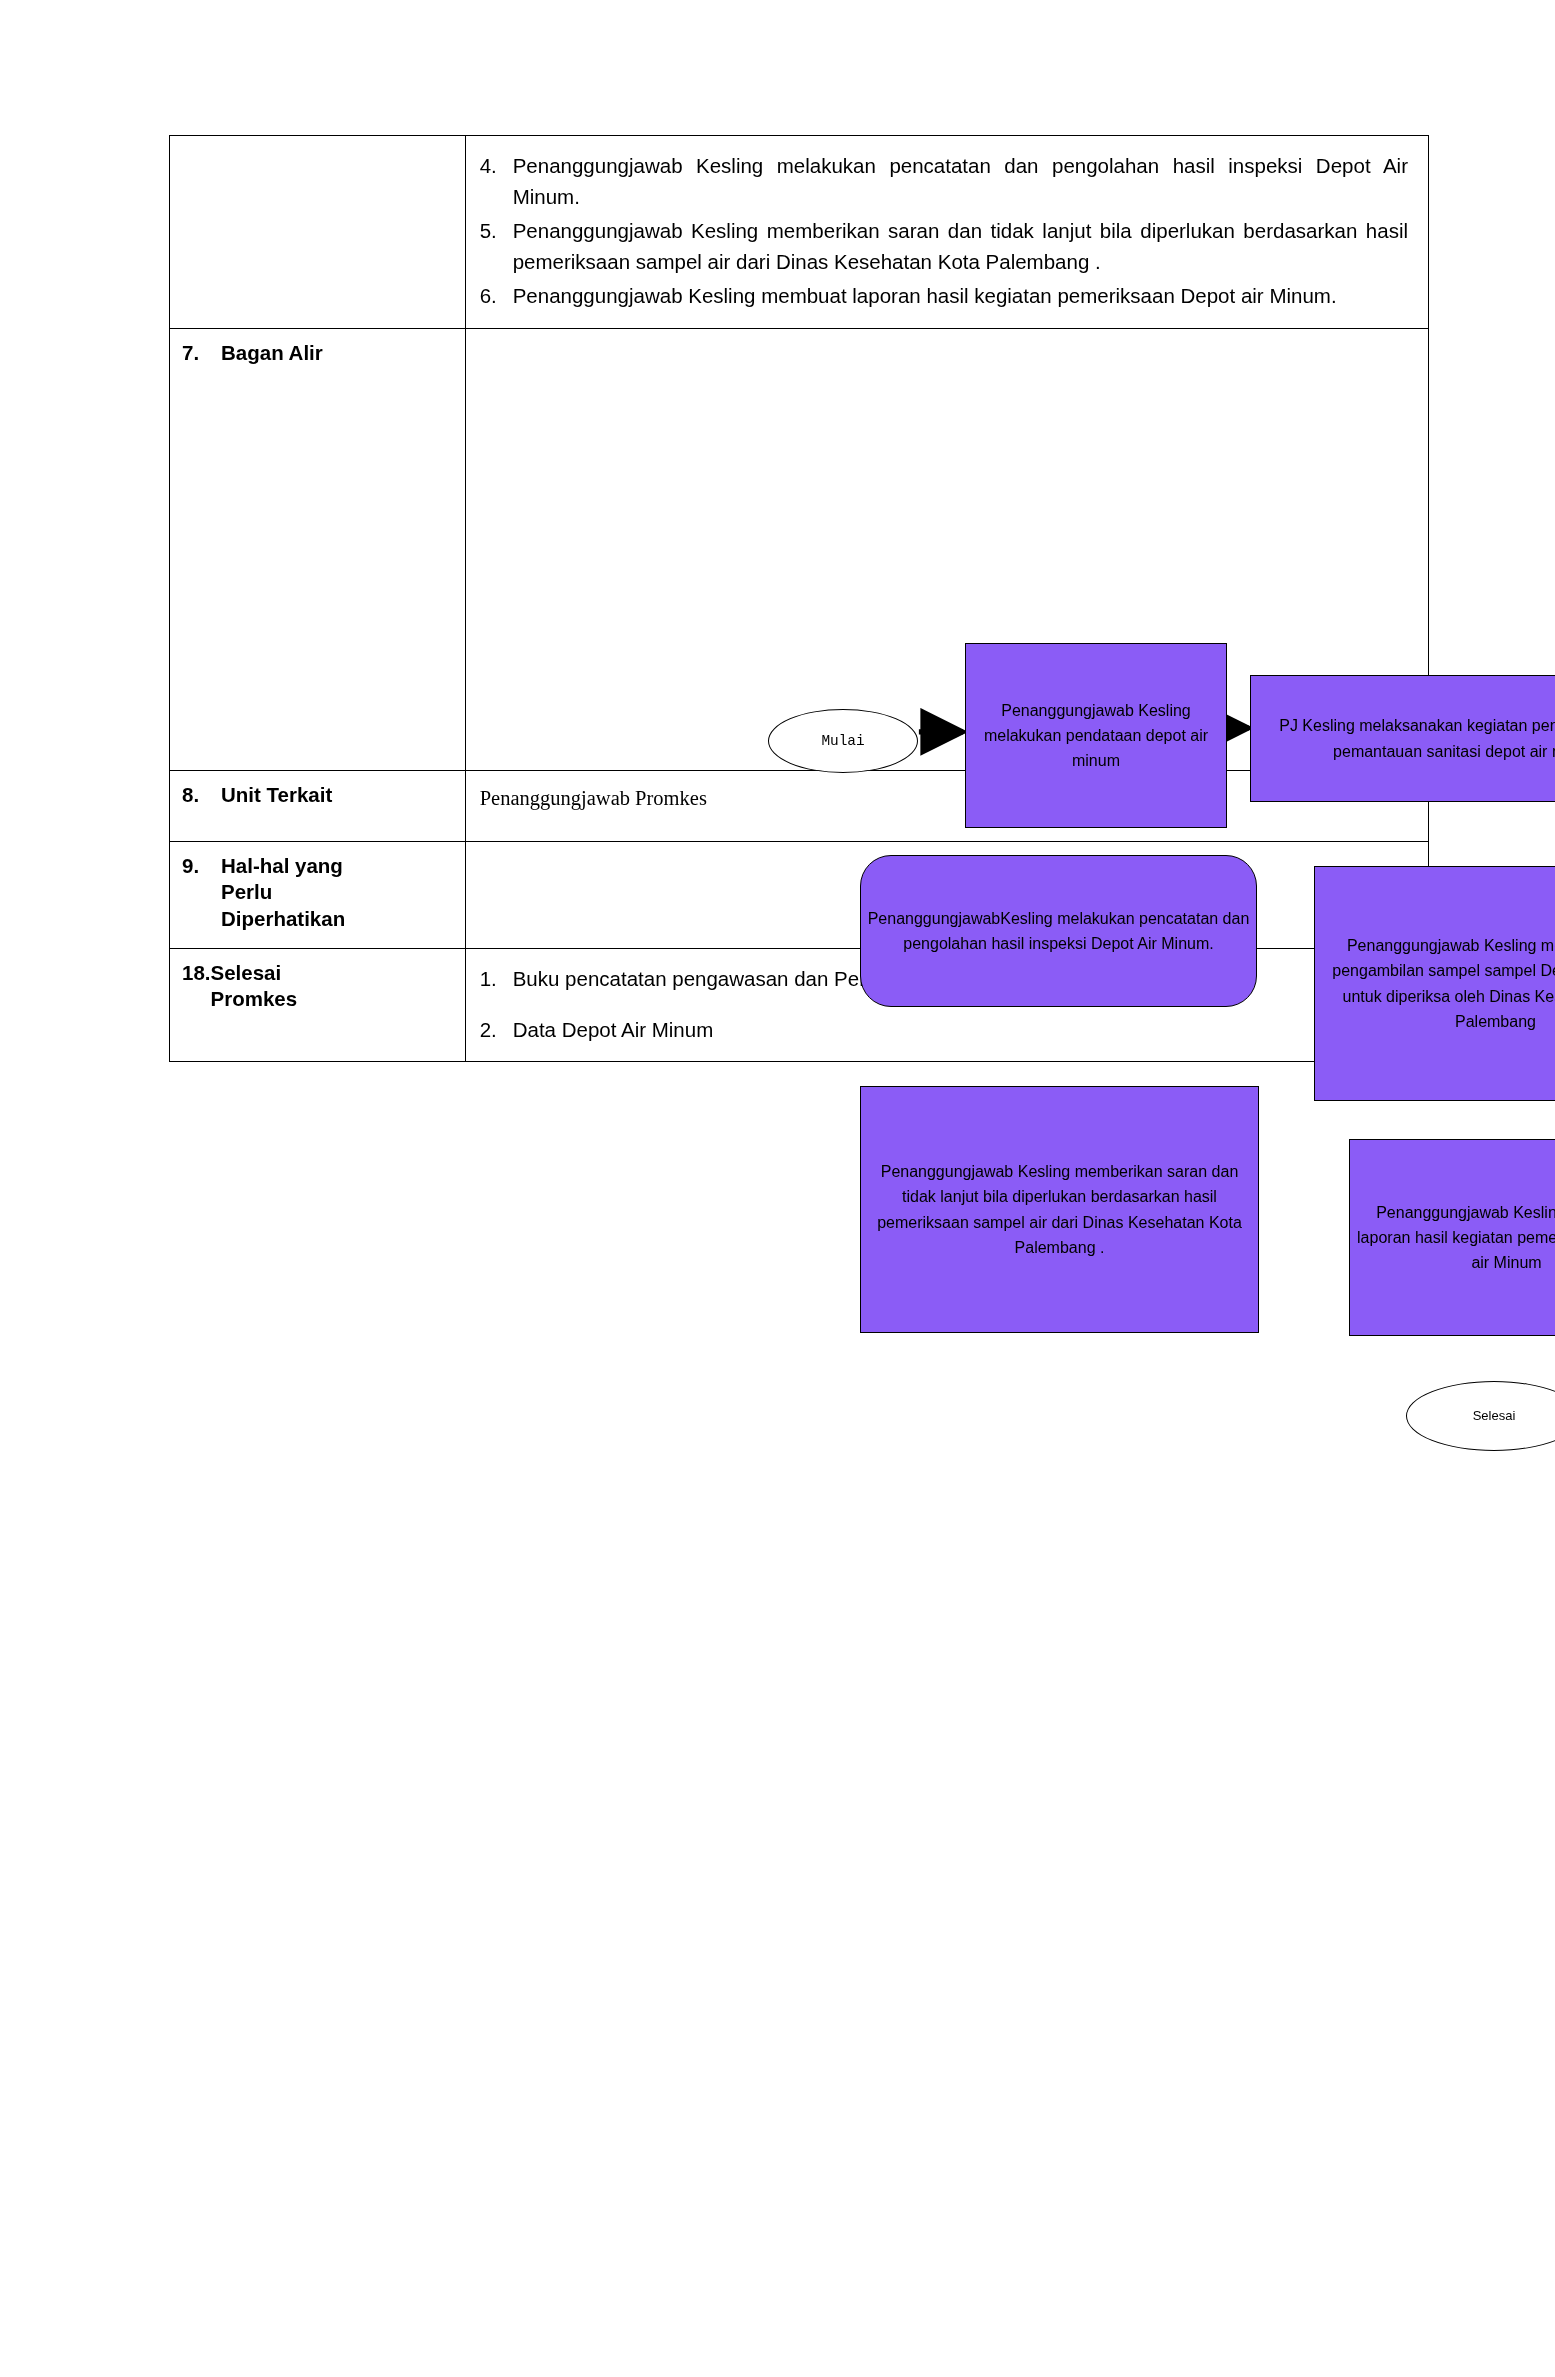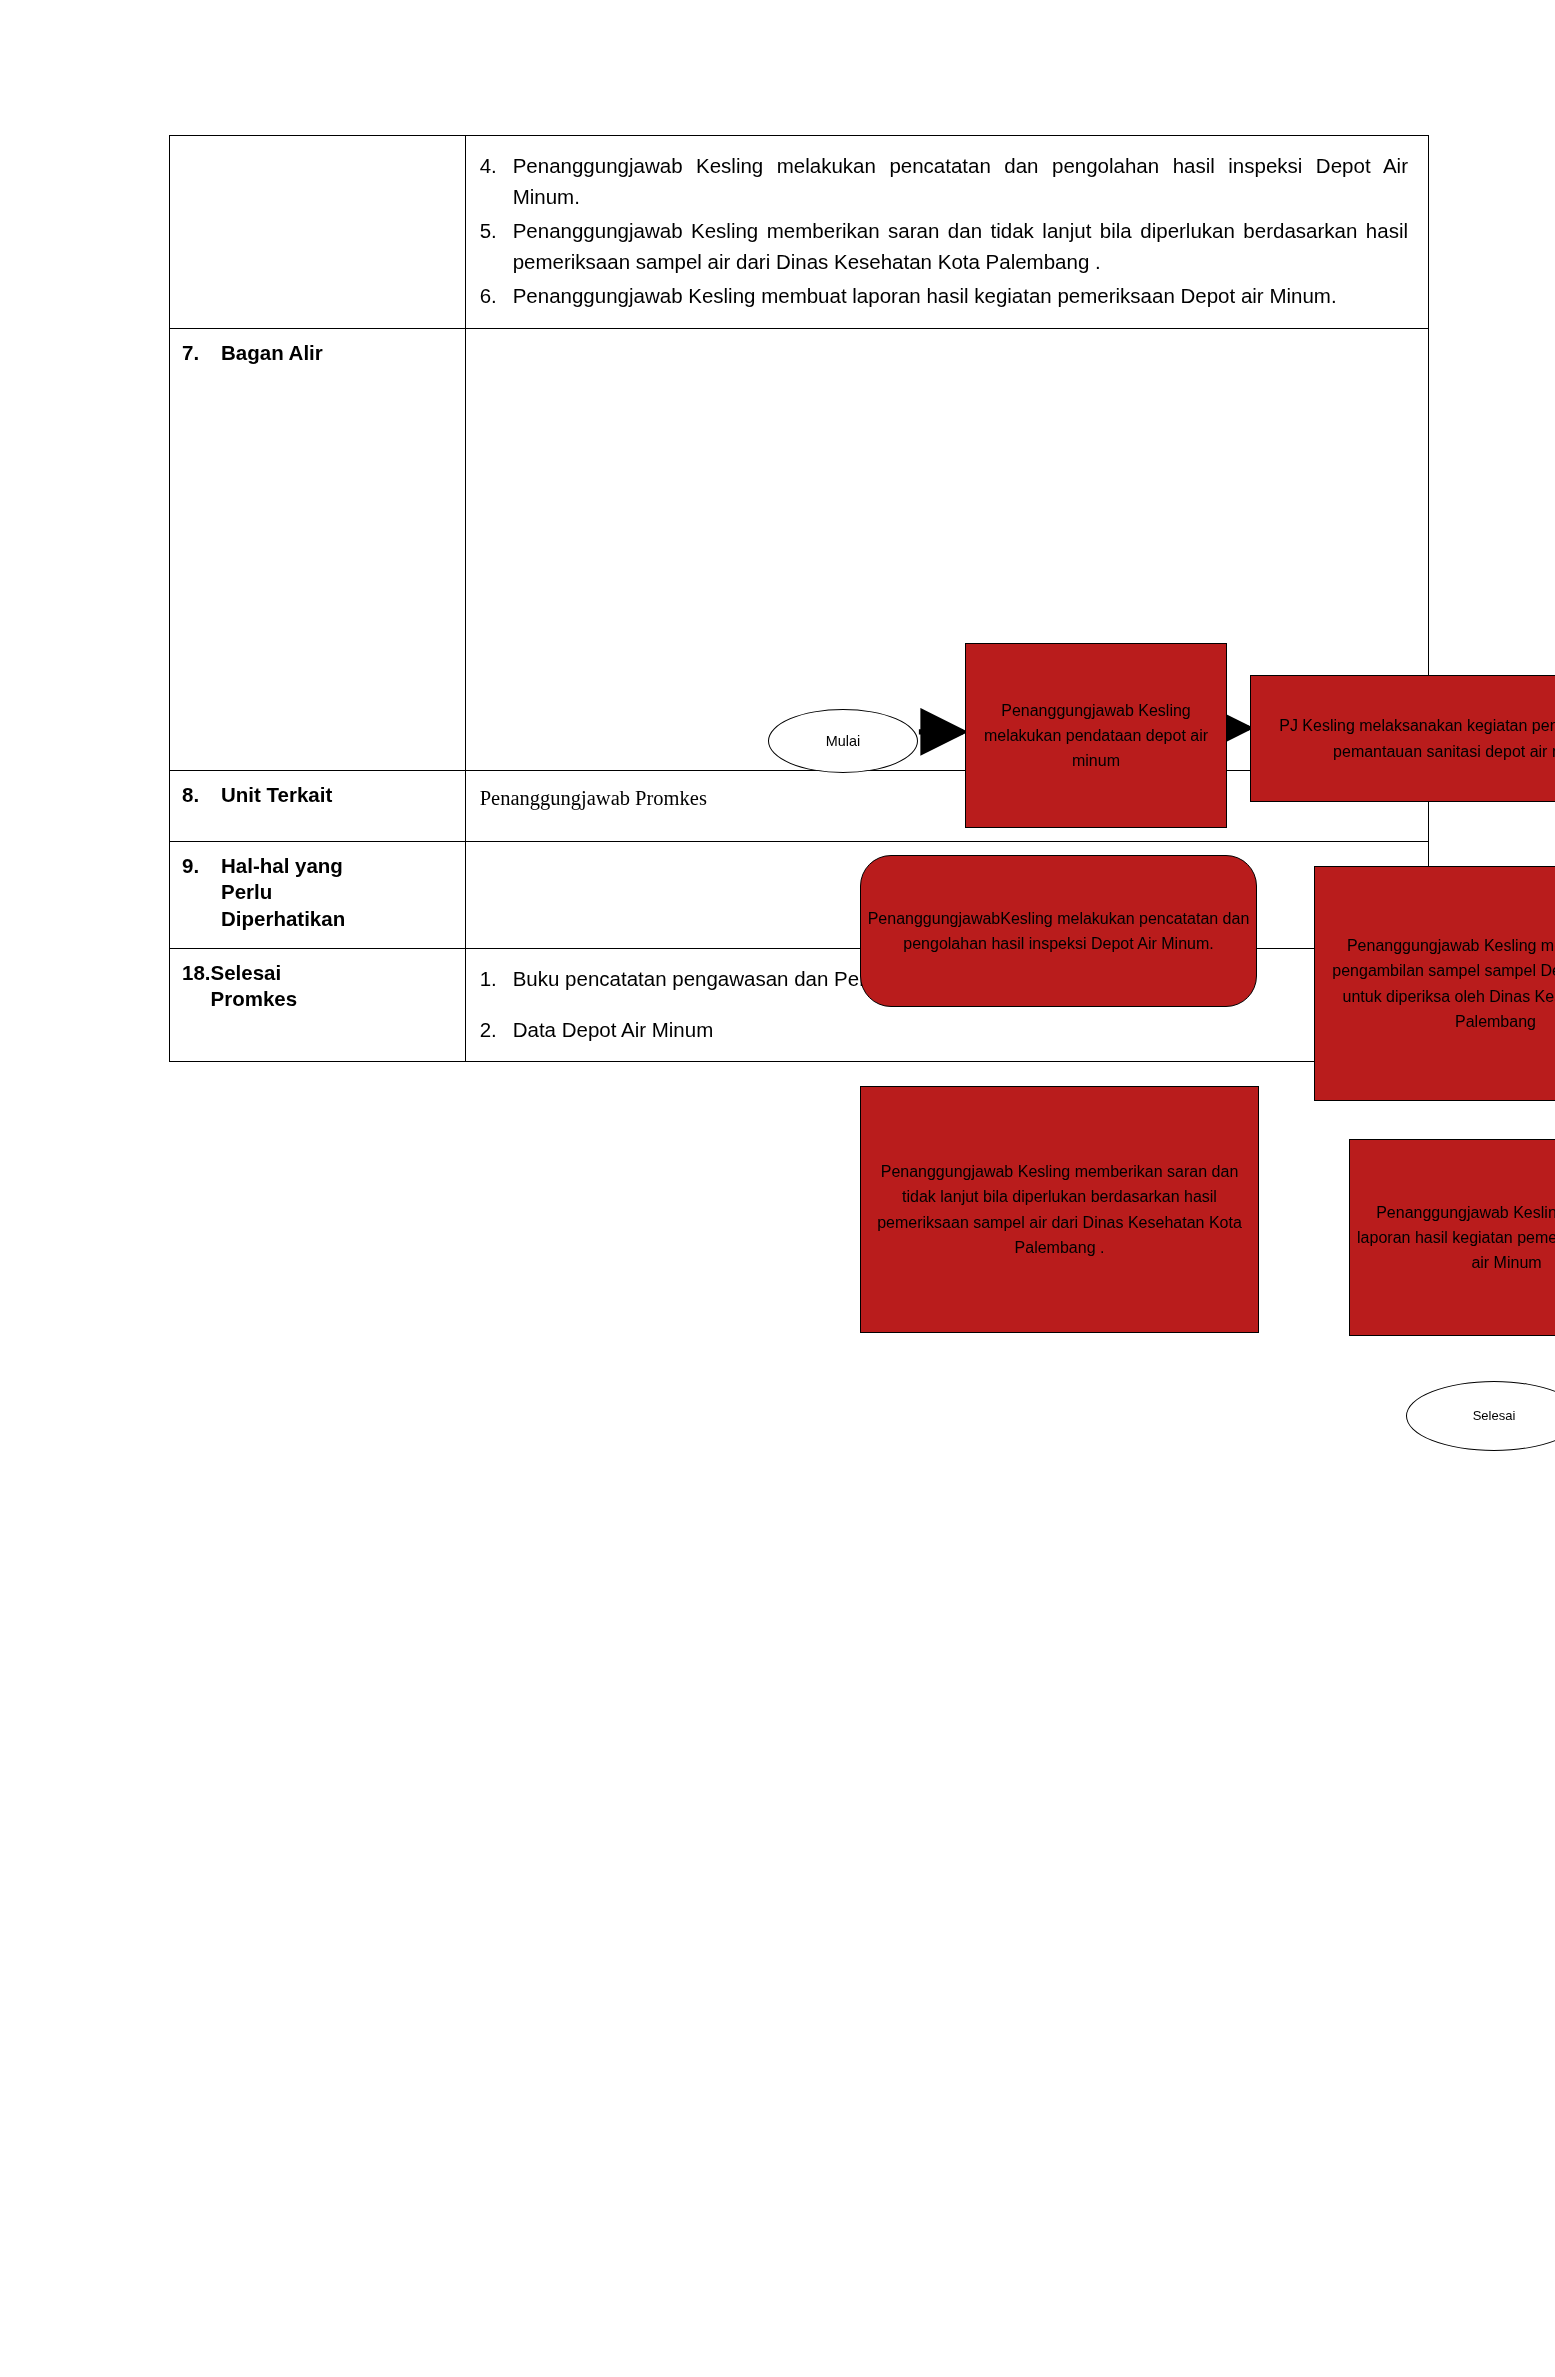--- a/index.html
+++ b/index.html
@@ -102,21 +102,21 @@
     display: flex;
     align-items: center;
     justify-content: center;
     text-align: center;
     font-size: 16px;
     line-height: 1.58;
     padding: 3px 6px;
   }
   .node.box {
     border: 1.8px solid #000000;
-    background: #b91c1c;
+    background: #8b5cf6;
   }
   .node.term {
     border: 1.8px solid #000000;
     border-radius: 50%;
     background: #ffffff;
     font-size: 14.4px;
   }
   .node.term.small { font-size: 13px; }
 </style>
 </head>
@@ -172,21 +172,21 @@
 
             <line x1="1118" y1="864" x2="1048" y2="864" stroke="#000000" stroke-width="7" marker-end="url(#ah)"></line>
 
             <line x1="498" y1="894" x2="498" y2="992" stroke="#000000" stroke-width="5" marker-end="url(#ah)"></line>
 
             <line x1="1046" y1="1100" x2="1163" y2="1100" stroke="#000000" stroke-width="7" marker-end="url(#ah)"></line>
 
             <line x1="1347" y1="1328" x2="1347" y2="1383" stroke="#000000" stroke-width="5" marker-end="url(#ah)"></line>
           </svg>
 
-          <div class="node term" style="left:302px; top:380px; width:150px; height:64px;">
+          <div class="node term" style="left:302px; top:380px; width:150px; height:64px;font-family:Liberation Mono, monospace;">
             <span>Mulai</span>
           </div>
 
           <div class="node box" style="left:499px; top:314px; width:262px; height:185px;">
             <span>Penanggungjawab Kesling melakukan pendataan  depot air minum</span>
           </div>
 
           <div class="node box" style="left:784px; top:346px; width:433px; height:127px;">
             <span>PJ Kesling melaksanakan kegiatan pengawasan  dan pemantauan sanitasi  depot air minum</span>
           </div>

